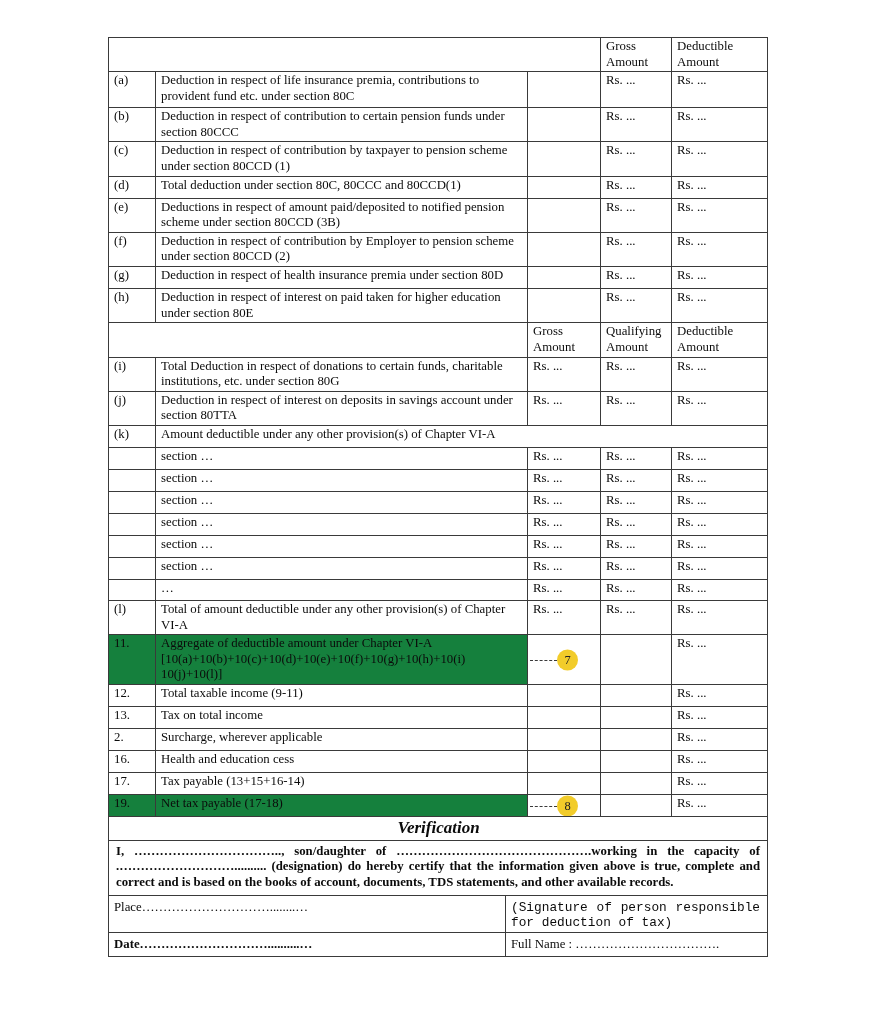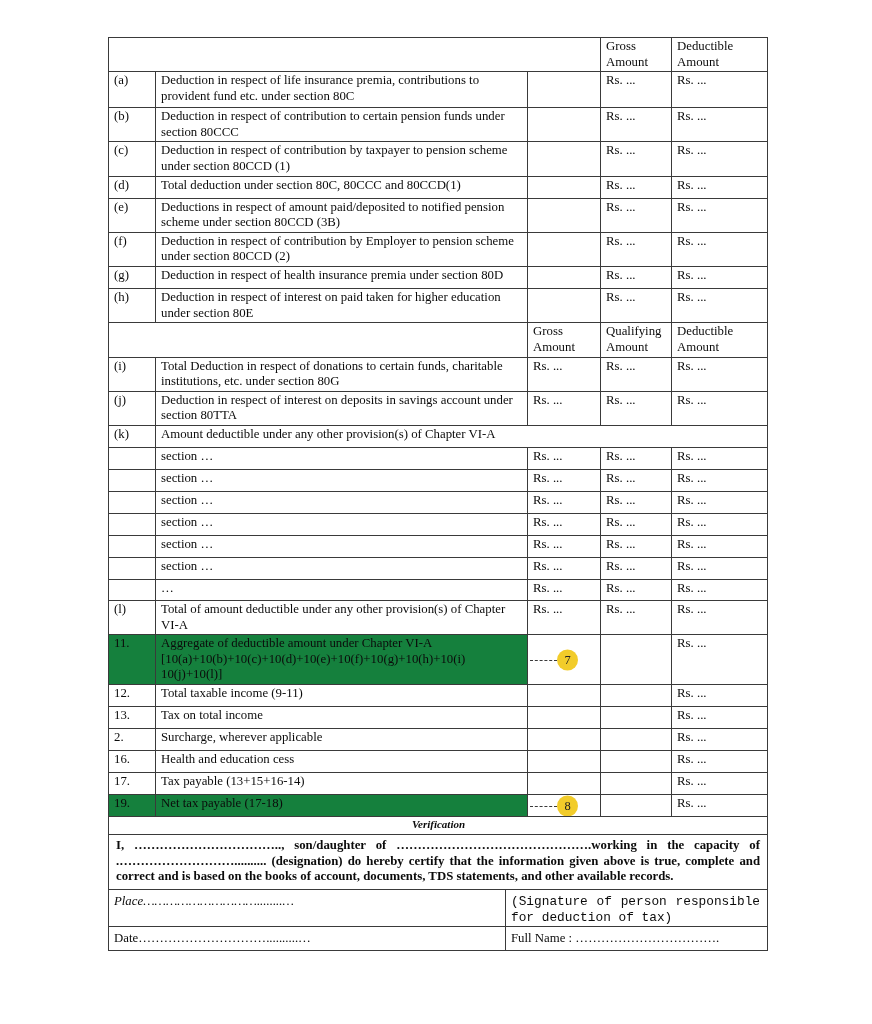--- a/index.html
+++ b/index.html
@@ -21,21 +21,21 @@
   .h33>td{height:33px}.h36>td{height:36px}.h46>td{height:46px}
   .h55>td{height:55px}
   .hl{background:#15803d;}
   .callout-cell{position:relative;padding:0;}
   .dash-line{position:absolute;left:2px;top:50%;width:27px;border-top:1.5px dashed #3a3a3a;}
   .badge{
     position:absolute;left:29px;top:50%;transform:translateY(-50%);
     width:21px;height:21px;border-radius:50%;background:#F2CC2A;
     text-align:center;line-height:21px;font-size:12.5px;color:#222;
   }
-  .vtitle{text-align:center;font-weight:bold;font-style:italic;font-size:11px;}
+  .vtitle{text-align:center;font-weight:bold;font-style:italic;font-size:17px;}
   .just{text-align:justify;padding:3px 7px 3px 7px;font-weight:bold;}
   .t2{margin-top:-1px;}
   .sig{text-align:justify;font-family:Liberation Mono, monospace;}
 </style>
 </head>
 <body>
 
 <div class="page">
   <div class="form">
 
@@ -263,24 +263,24 @@
           <col style="width:262px">
         </colgroup>
       <tbody>
           <tr class="h18">
         <td colspan="2" class="vtitle">Verification</td>
       </tr>
       <tr class="h55">
         <td colspan="2" class="just">I, …………………………….., son/daughter of ……………………………………….working in the capacity of .……………………….......... (designation) do hereby certify that the information given above is true, complete and correct and is based on the books of account, documents, TDS statements, and other available records.</td>
       </tr>
       <tr class="h36">
-        <td style="padding-top:4px;font-style:italic;">Place…………………………........…</td>
+        <td style="padding-top:4px;">Place…………………………........…</td>
         <td class="sig" style="padding-top:4px;padding-right:7px;">(Signature of person responsible for deduction of tax)</td>
       </tr>
       <tr class="h24">
-        <td style="padding-top:4px;">Date…………………………..........…</td>
+        <td style="padding-top:4px;font-weight:bold;">Date…………………………..........…</td>
         <td style="padding-top:4px;margin-top:40px;">Full Name : …………………………….</td>
       </tr>
     </tbody>
       </table>
 
   </div>
 </div>
 
 </body></html>

